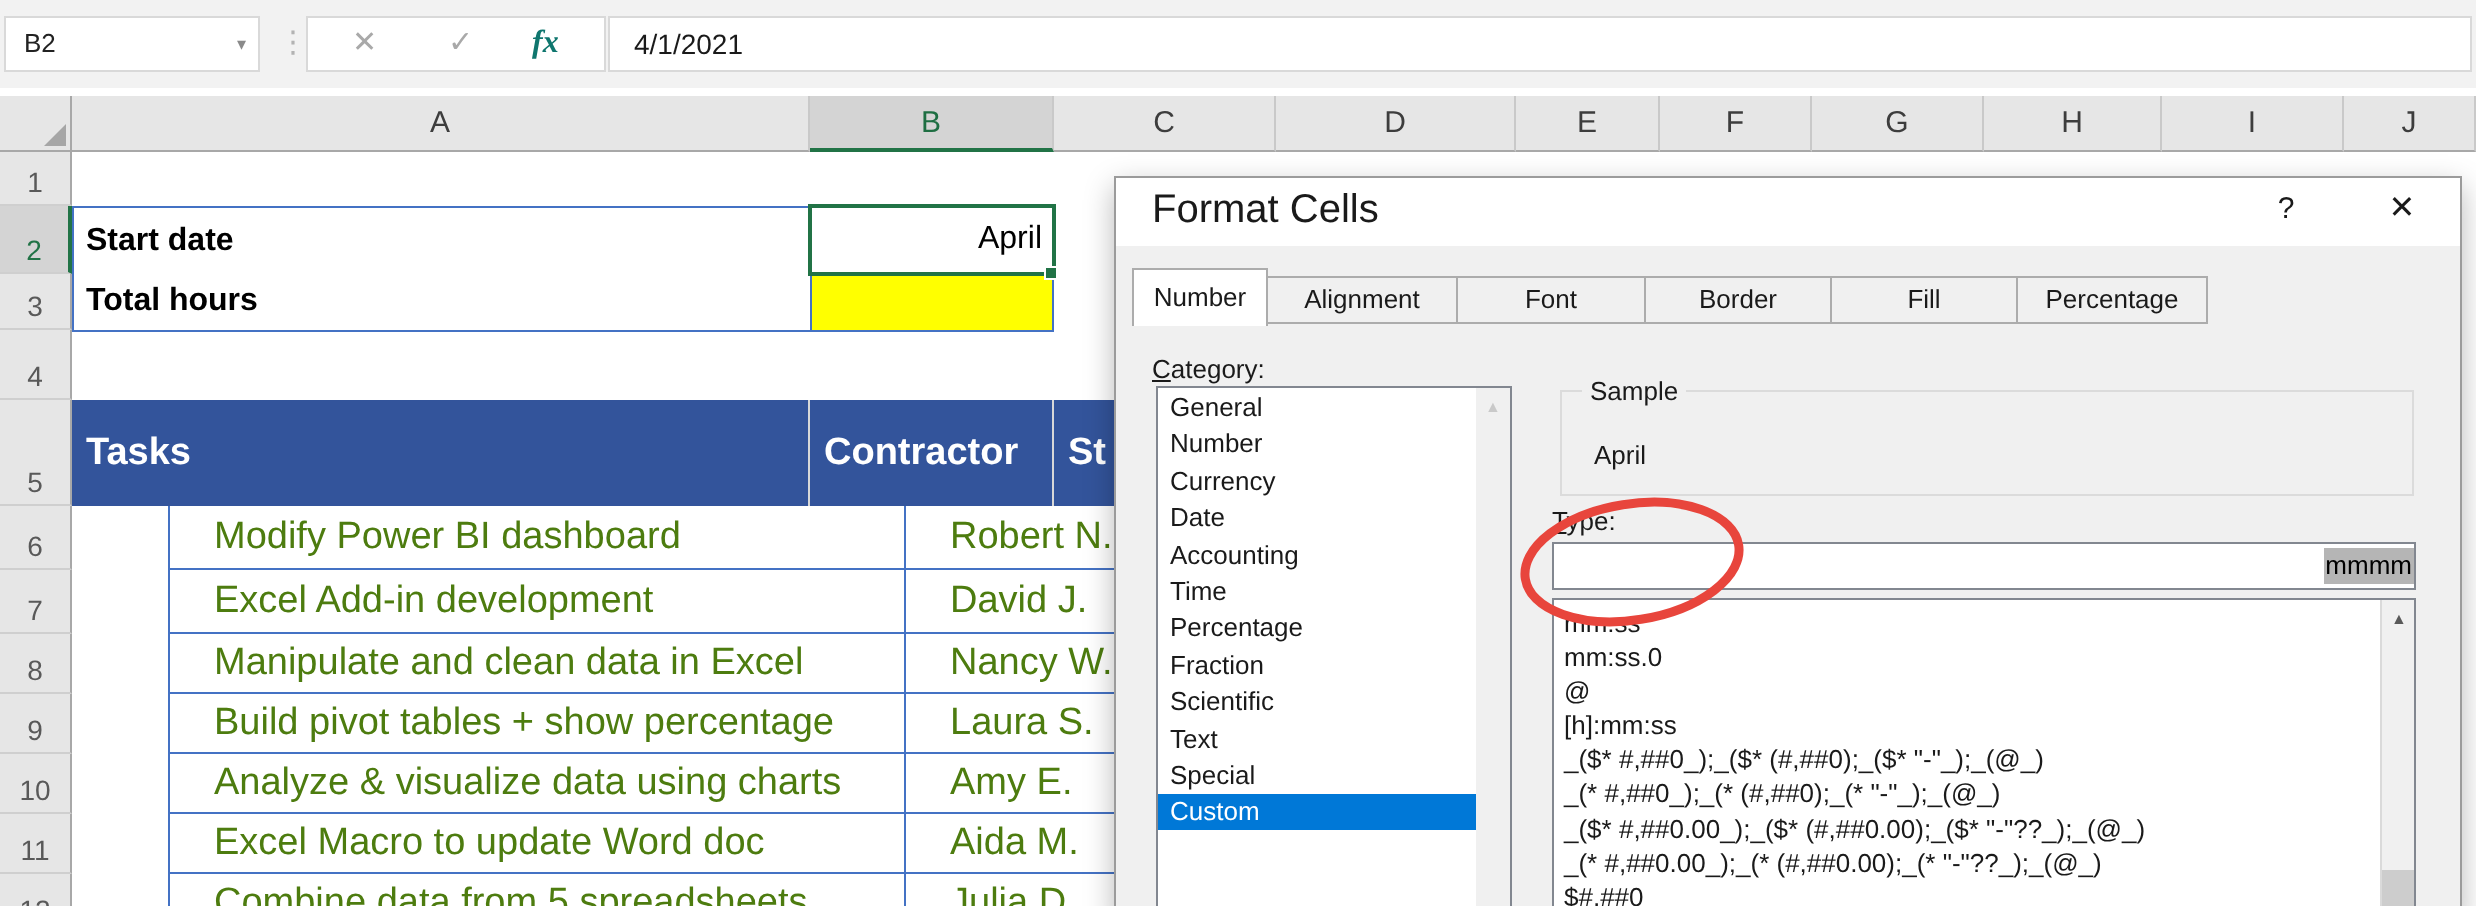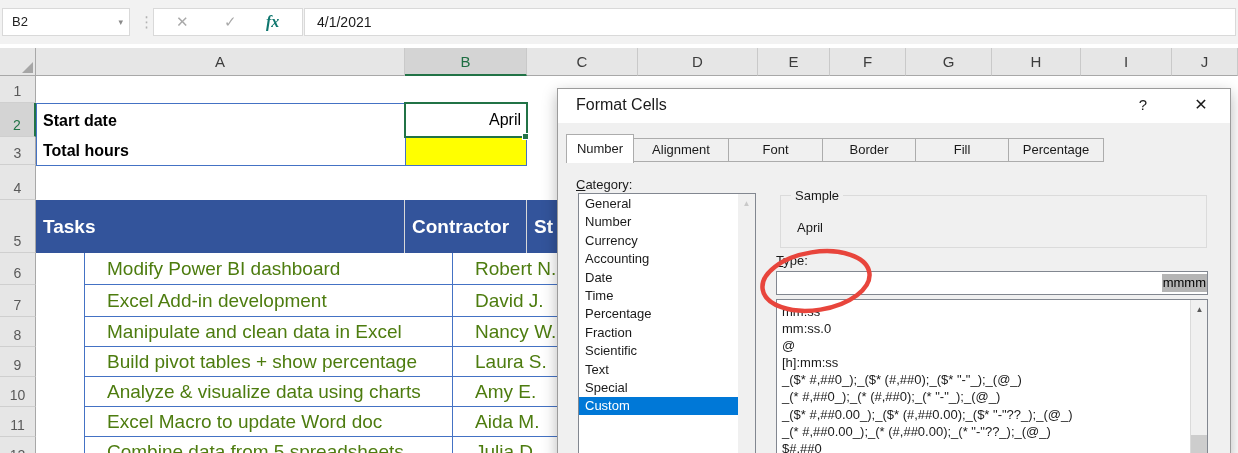--- a/index.html
+++ b/index.html
@@ -44,21 +44,21 @@
   .thead { position:absolute; background:#33549B; color:#fff; font-weight:bold; font-size:19px;
            border-right:1px solid #d8d8d8; display:flex; align-items:center; padding-left:7px; overflow:hidden; white-space:nowrap; }
   .tcell { position:absolute; font-size:19px; color:#4d7c0f; background:#fff; white-space:nowrap; overflow:hidden;
            border-right:1px solid #4472C4; border-bottom:1px solid #4472C4; padding-left:22px;margin-left:48px; }
   .tcell.first { border-left:1px solid #4472C4; }
 
   
   #dialog { position:absolute; left:557px; top:88px; width:674px; height:372px; background:#F0F0F0;
             border:1px solid #9B9B9B; box-shadow:0 5px 14px rgba(0,0,0,.28); z-index:10; overflow:hidden; }
   .titlebar { position:absolute; left:0; top:0; width:100%; height:34px; background:#fff; }
-  .dtitle { position:absolute; left:18px; top:0; font-size:16px; color:#1a1a1a; line-height:32px; }
+  .dtitle { position:absolute; left:18px; top:0; font-size:20px; color:#1a1a1a; line-height:32px; }
   .dbtn { position:absolute; top:0; width:26px; height:32px; text-align:center; line-height:32px;
           font-size:15px; color:#1a1a1a; cursor:pointer; }
   .help { left:572px; } .close { left:630px; font-size:16px; }
 
   .tab { position:absolute; top:49px; height:24px; background:#F0F0F0; border:1px solid #ACACAC;
          font-size:13px; color:#1a1a1a; text-align:center; line-height:22px; }
   .tab.active { top:45px; height:29px; background:#fff; border-bottom:none; line-height:28px; z-index:2; }
 
   .flabel { position:absolute; font-size:13px; color:#1a1a1a; }
   .u-first u { text-decoration:underline; }
@@ -178,22 +178,22 @@
         <div class="tab" style="left: 357px; width: 94px;">Fill</div>
         <div class="tab" style="left: 450px; width: 96px;">Percentage</div>
       </div>
 
     <div class="flabel u-first" style="left:18px; top:88px;"><u>C</u>ategory:</div>
     <div class="catlist">
       <div id="catitems">
           <div class="catitem">General</div>
           <div class="catitem">Number</div>
           <div class="catitem">Currency</div>
+          <div class="catitem">Date</div>
           <div class="catitem">Accounting</div>
-          <div class="catitem">Date</div>
           <div class="catitem">Time</div>
           <div class="catitem">Percentage</div>
           <div class="catitem">Fraction</div>
           <div class="catitem">Scientific</div>
           <div class="catitem">Text</div>
           <div class="catitem">Special</div>
           <div class="catitem sel">Custom</div>
         </div>
       <div class="vscroll">
         <div class="varrow">▲</div>

